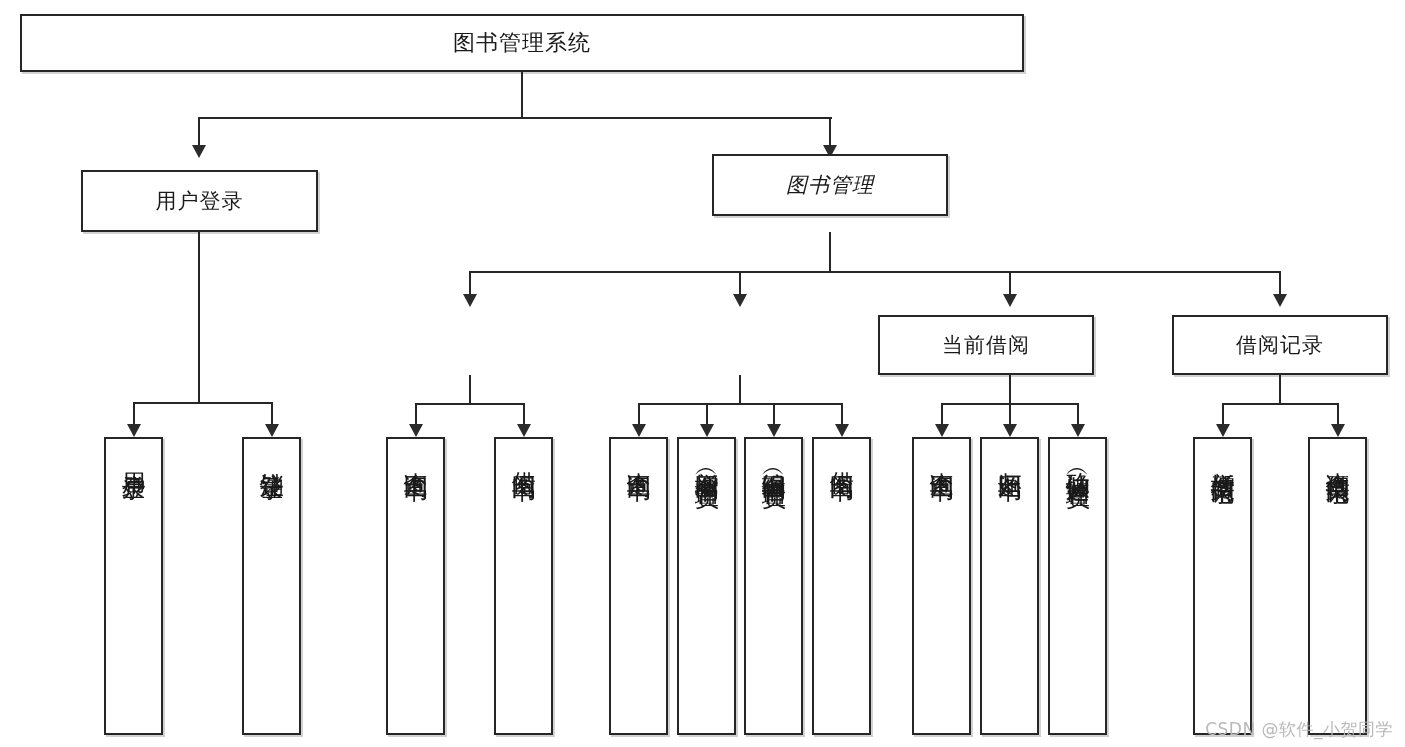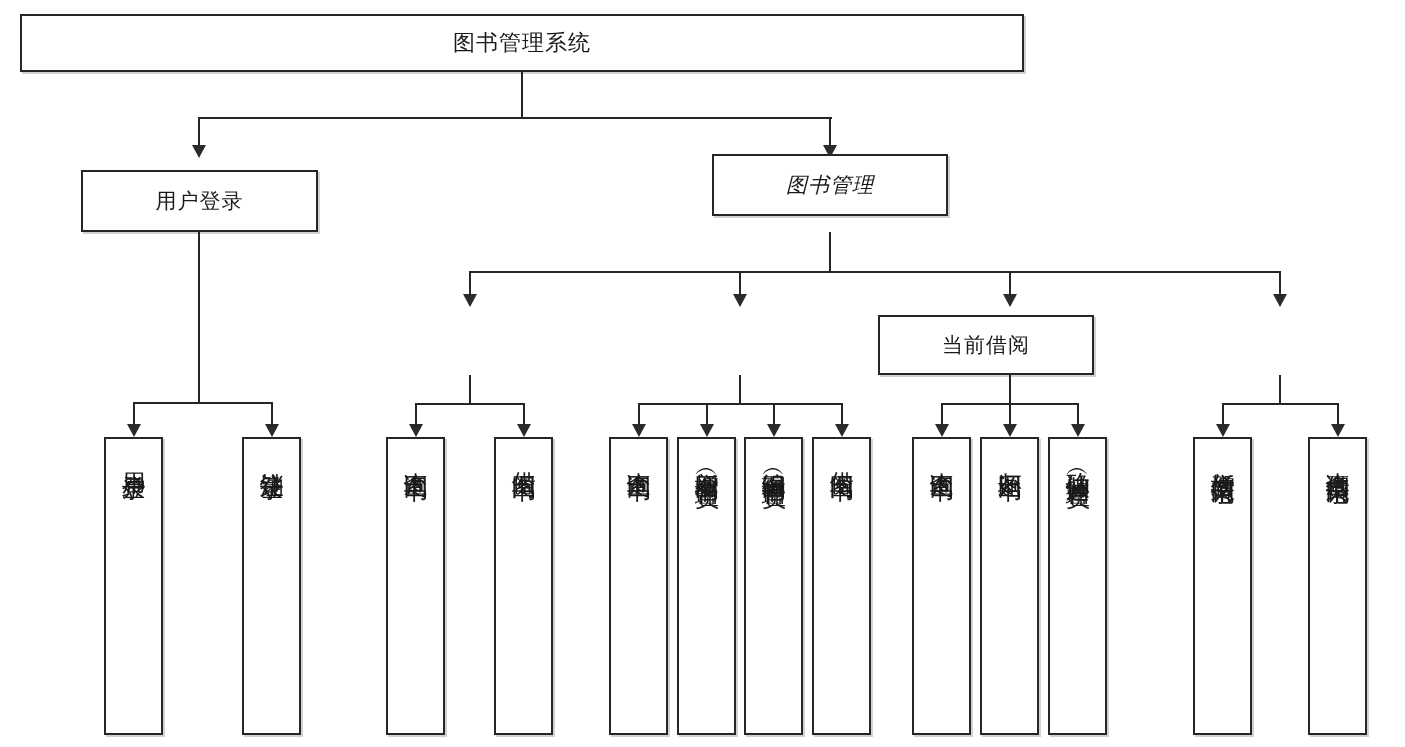--- a/index.html
+++ b/index.html
@@ -117,20 +117,23 @@
   <div class="edge vline" style="left:739px;top:271px;height:24px;"></div>
   <div class="arrow" style="left:733px;top:294px;"></div>
   <div class="edge vline" style="left:1009px;top:271px;height:24px;"></div>
   <div class="arrow" style="left:1003px;top:294px;"></div>
   <div class="edge vline" style="left:1279px;top:271px;height:24px;"></div>
   <div class="arrow" style="left:1273px;top:294px;"></div>
 
   <div class="node h" style="left:878px;top:315px;width:216px;height:60px;">
     <span class="label">当前借阅</span>
   </div>
+  <div class="node h" style="left:1172px;top:315px;width:216px;height:60px;">
+    <span class="label">借阅记录</span>
+  </div>
 
   <div class="edge vline" style="left:469px;top:375px;height:29px;"></div>
   <div class="edge hline" style="left:415px;top:403px;width:108px;"></div>
   <div class="edge vline" style="left:415px;top:403px;height:22px;"></div>
   <div class="arrow" style="left:409px;top:424px;"></div>
   <div class="edge vline" style="left:523px;top:403px;height:22px;"></div>
   <div class="arrow" style="left:517px;top:424px;"></div>
 
   <div class="edge vline" style="left:739px;top:375px;height:29px;"></div>
   <div class="edge hline" style="left:638px;top:403px;width:204px;"></div>
@@ -196,14 +199,15 @@
     <span class="label">确认归还（管理员）</span>
   </div>
 
   <div class="node v" style="left:1193px;top:437px;width:59px;height:298px;">
     <span class="label">新增借阅记录</span>
   </div>
   <div class="node v" style="left:1308px;top:437px;width:59px;height:298px;">
     <span class="label">查询借阅记录</span>
   </div>
 
+  <div id="watermark">CSDN @软件_小贺同学</div>
 
 </div>
 
 </body></html>

